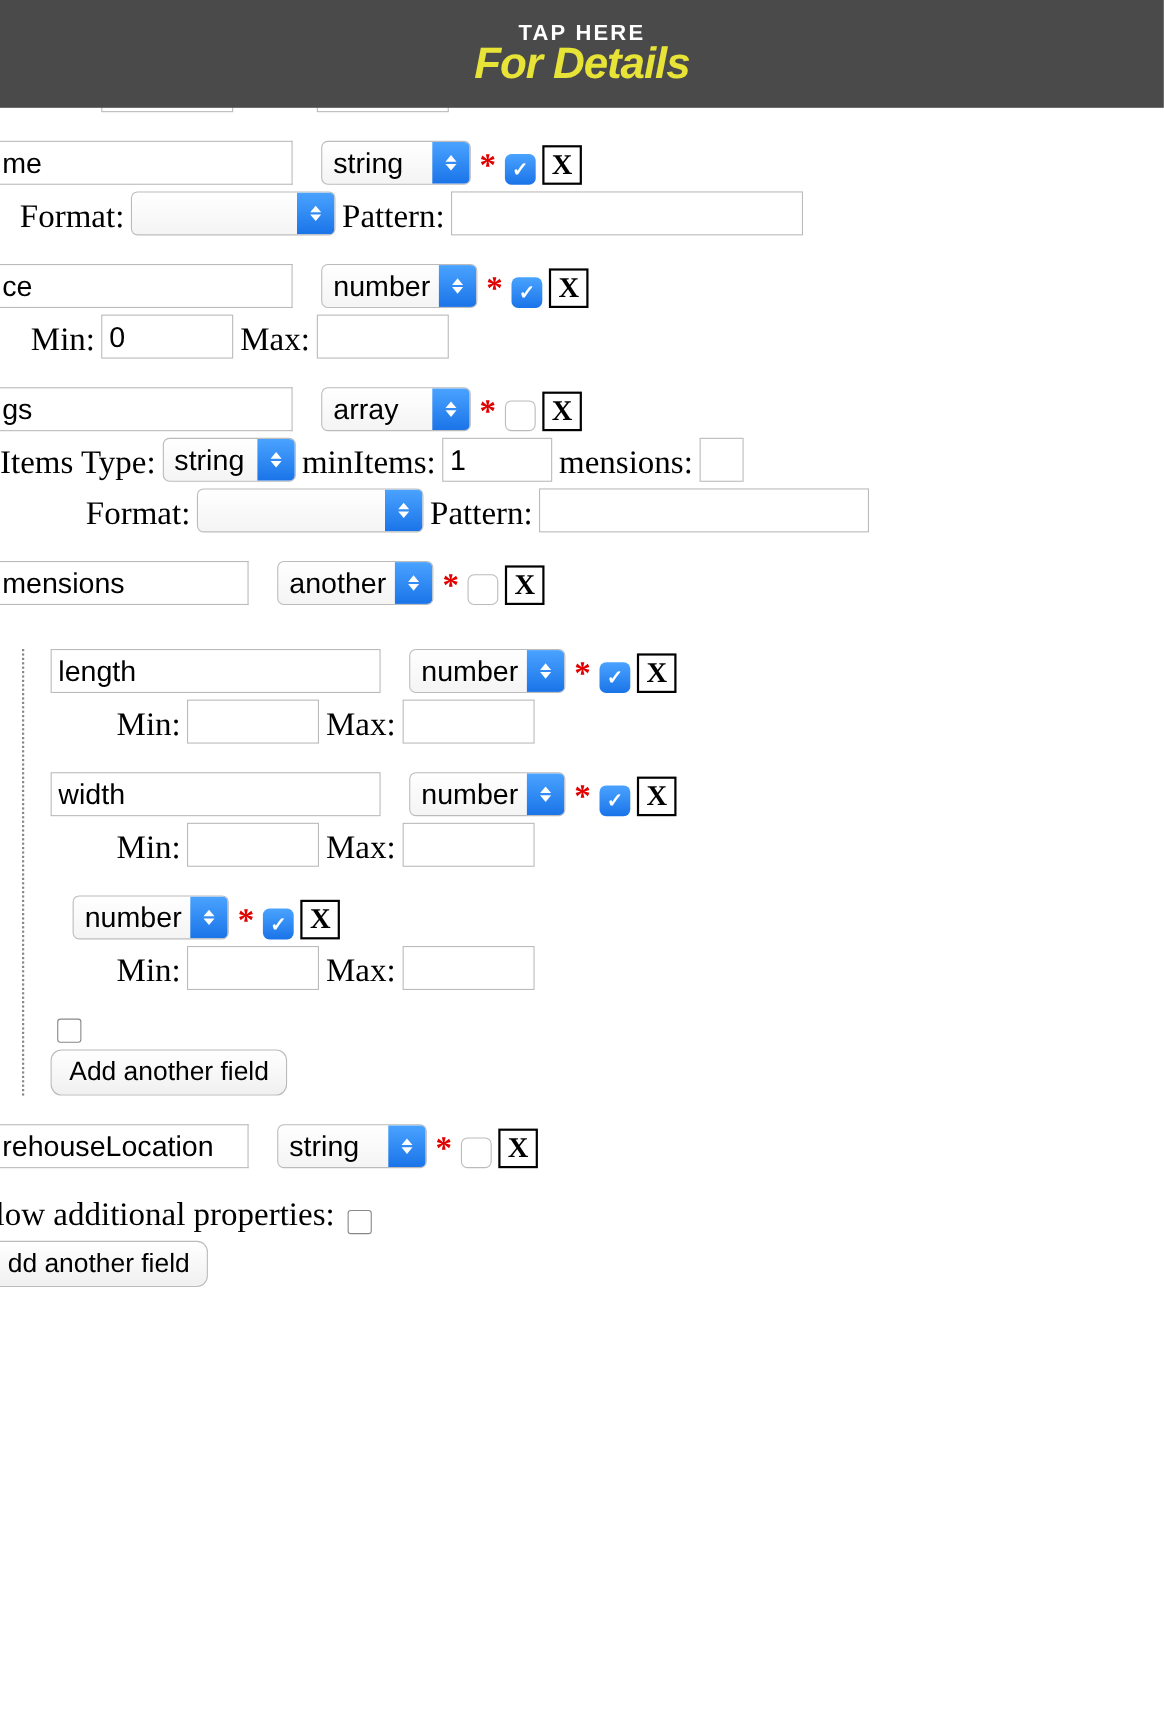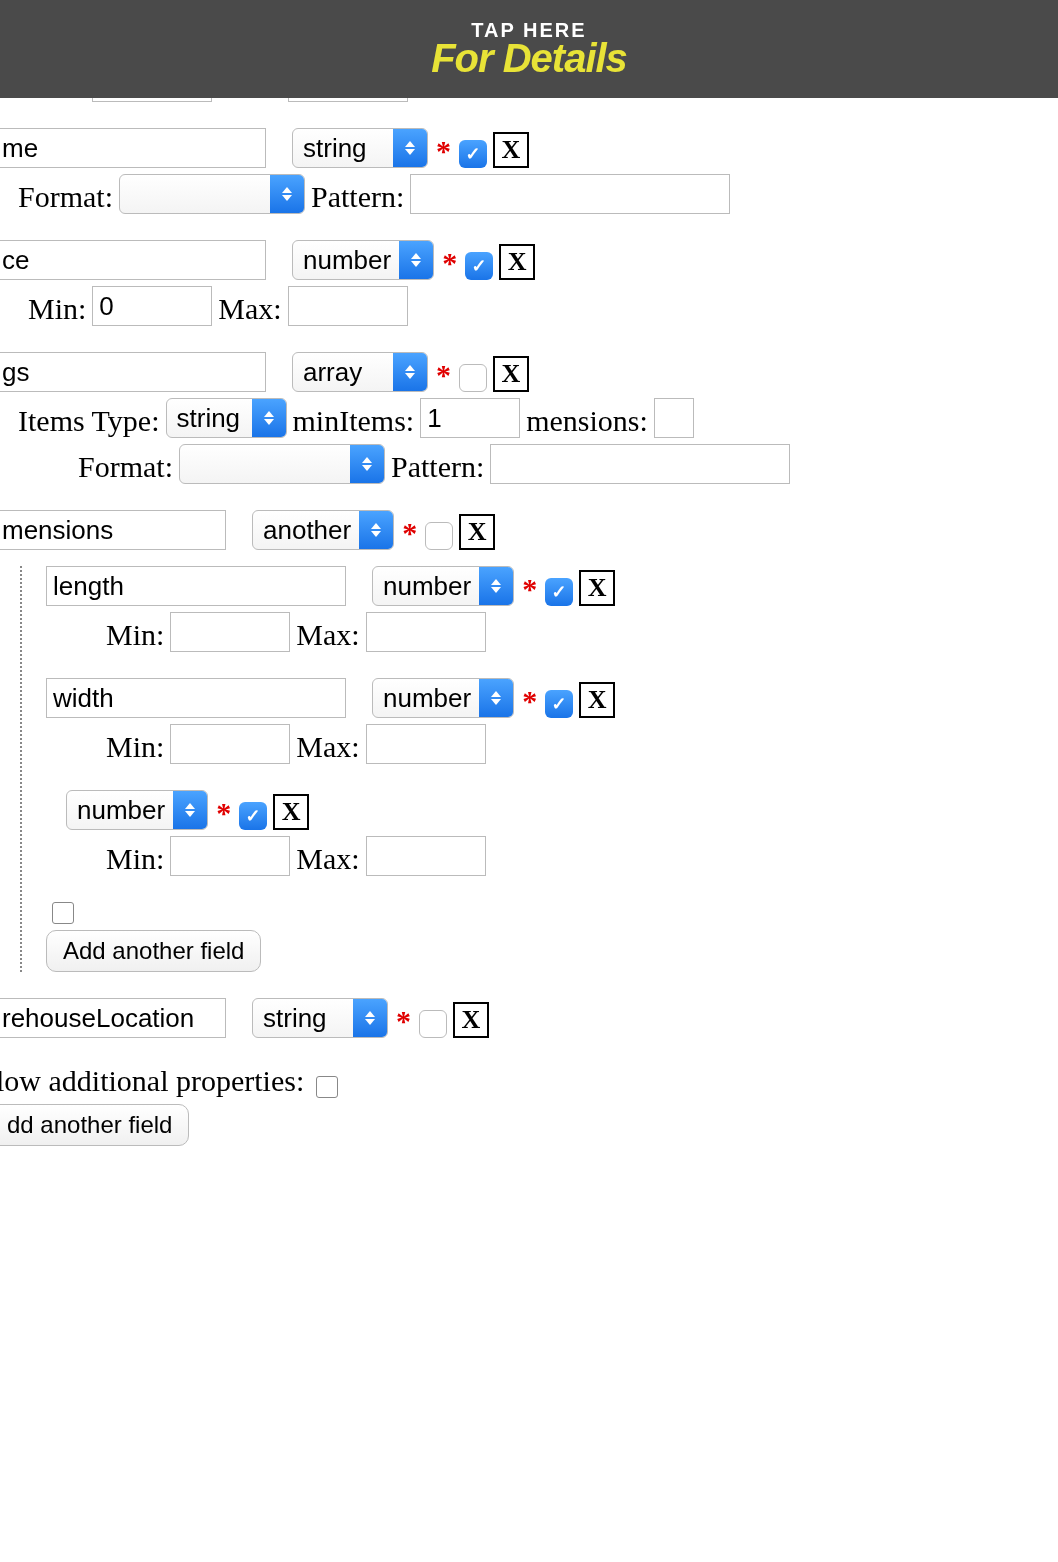--- a/index.html
+++ b/index.html
@@ -252,21 +252,21 @@
         <span class="select-text">array</span>
         <span class="select-arrows">
             <span class="up"></span>
             <span class="down"></span>
           </span>
       </div>
       <span class="asterisk">*</span>
       <span class="checkbox unchecked"></span>
       <span class="x-btn">X</span>
     </div>
-    <div class="row" style="margin-left:18px;">
+    <div class="row" style="">
       <span class="label">Items Type:</span>
       <div class="select">
         <span class="select-text" style="min-width:85px;">string</span>
         <span class="select-arrows">
             <span class="up"></span>
             <span class="down"></span>
           </span>
       </div>
       <span class="label">minItems:</span>
       <input class="text-input mini-input" value="1" style="">
@@ -298,21 +298,21 @@
             <span class="down"></span>
           </span>
       </div>
       <span class="asterisk">*</span>
       <span class="checkbox unchecked"></span>
       <span class="x-btn">X</span>
     </div>
 
     <div class="nested">
 
-      <div class="group" style="margin-top:16px;">
+      <div class="group" style="margin-top:40px;">
         <div class="row">
           <input class="text-input field-name-nested" value="length" style="">
           <span style="width:14px;"></span>
           <div class="select nested-type">
             <span class="select-text">number</span>
             <span class="select-arrows">
                 <span class="up"></span>
                 <span class="down"></span>
               </span>
           </div>

